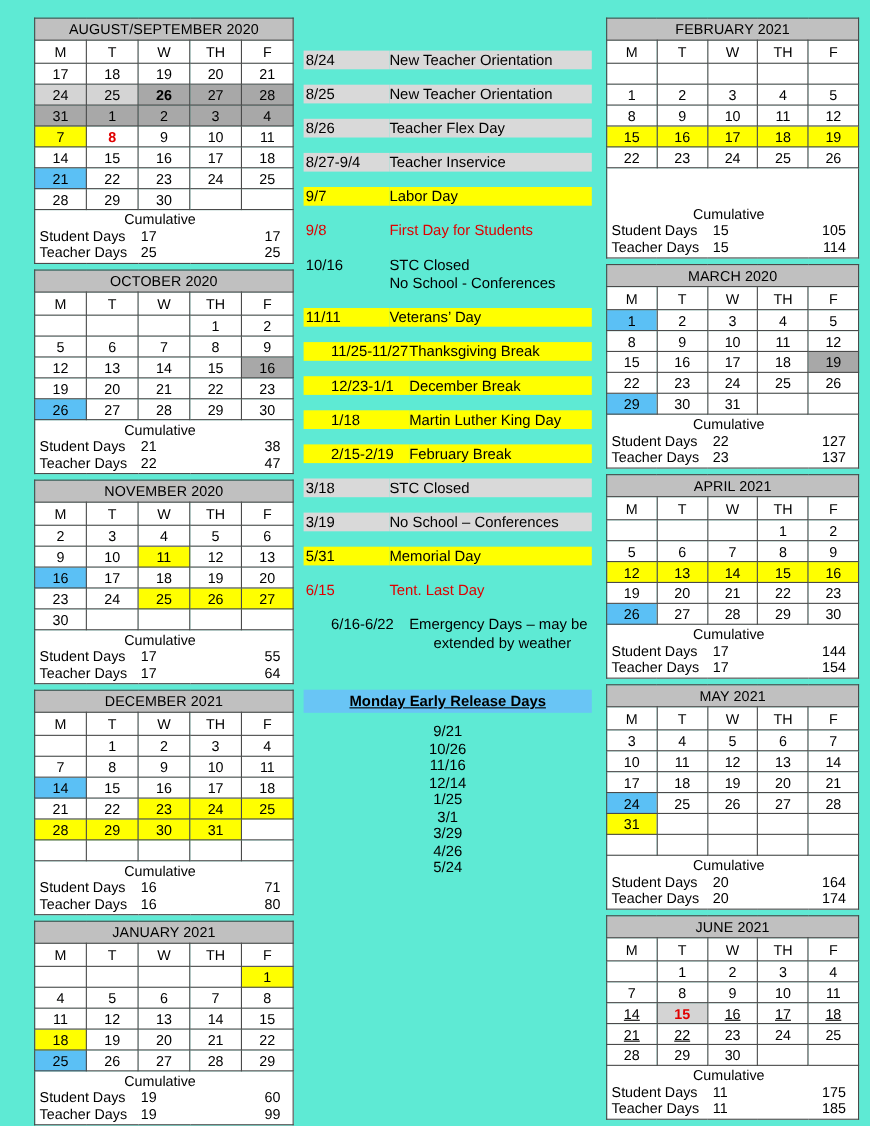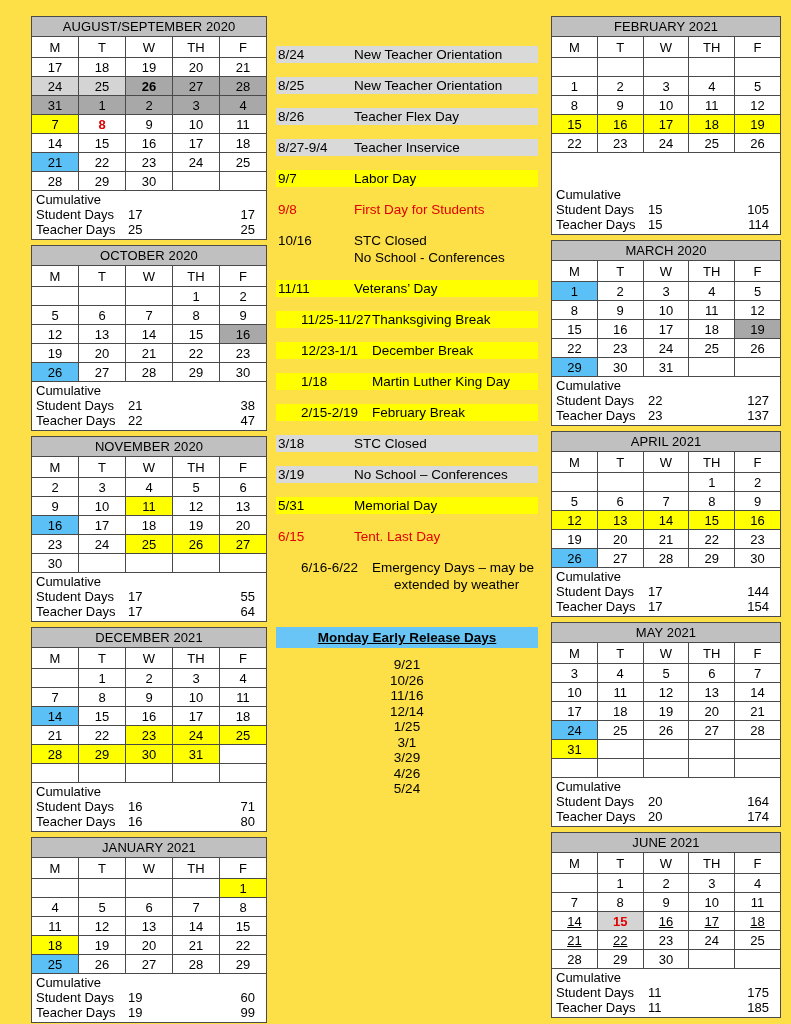--- a/index.html
+++ b/index.html
@@ -5,21 +5,21 @@
   * { box-sizing: border-box; }
   html, body {
     margin: 0; padding: 0;
     background: #ffffff;
     font-family: "Liberation Sans", sans-serif;
   }
   #page {
     position: relative;
     width: 791px;
     height: 1024px;
-    background: #fde047;
+    background: #5eead4;
     overflow: hidden;
   }
 
   
   .col {
     position: absolute;
     top: 16px;
   }
   #col-left  { left: 31px;  width: 236px; }
   #col-mid   { left: 276px; width: 262px; }
@@ -71,21 +71,21 @@
   .sumrow {
     display: flex;
     font-size: 13px;
     line-height: 15px;
   }
   .sumrow .lbl  { width: 92px; text-align: left; }
   .sumrow .v1   { width: 52px; text-align: left; }
   .sumrow .v2   { flex: 1; text-align: right; padding-right: 7px; }
   .cum-hd {
     font-size: 13px;
-    text-align: left;
+    text-align: center;
     padding-right: 7px;
     line-height: 15px;
   }
 
   
   .mgap { height: 5px; }
 
   
   #title-box {
     border: 3px solid #000;

